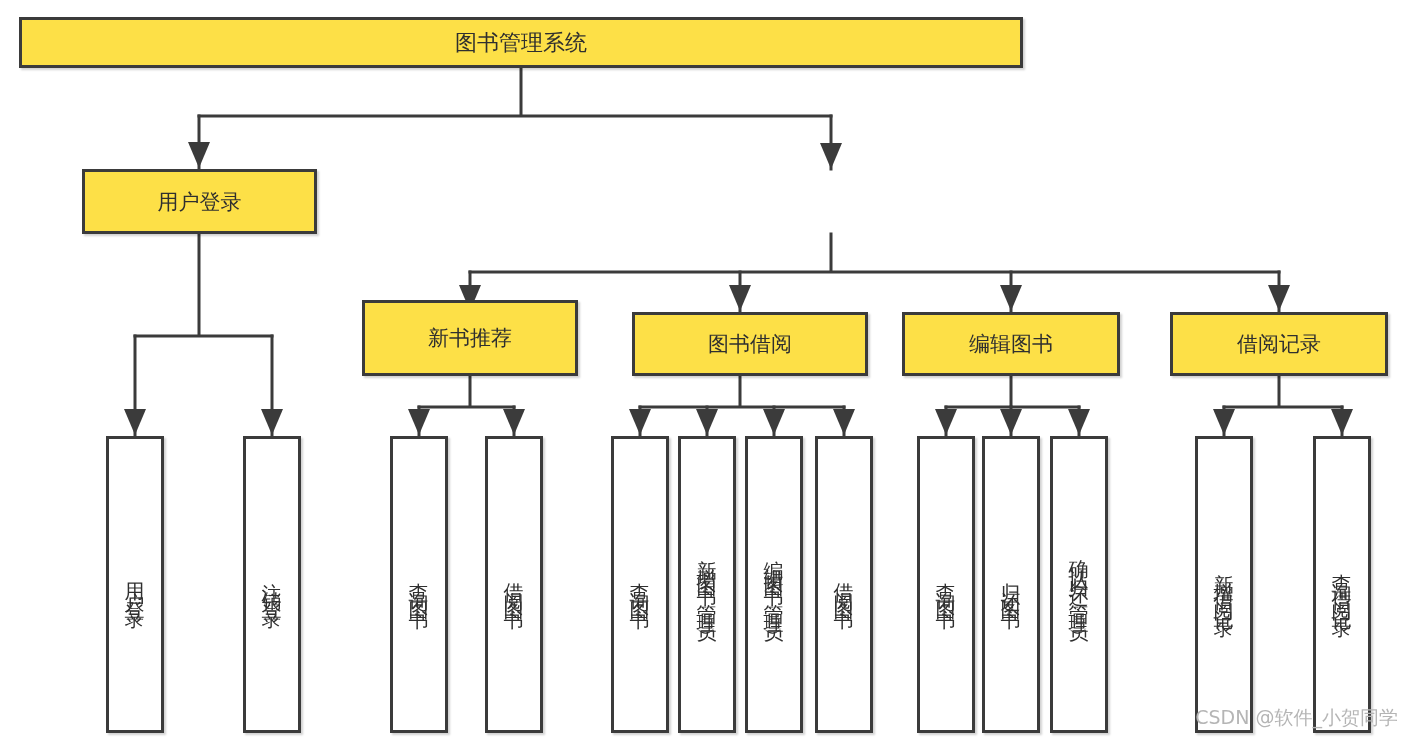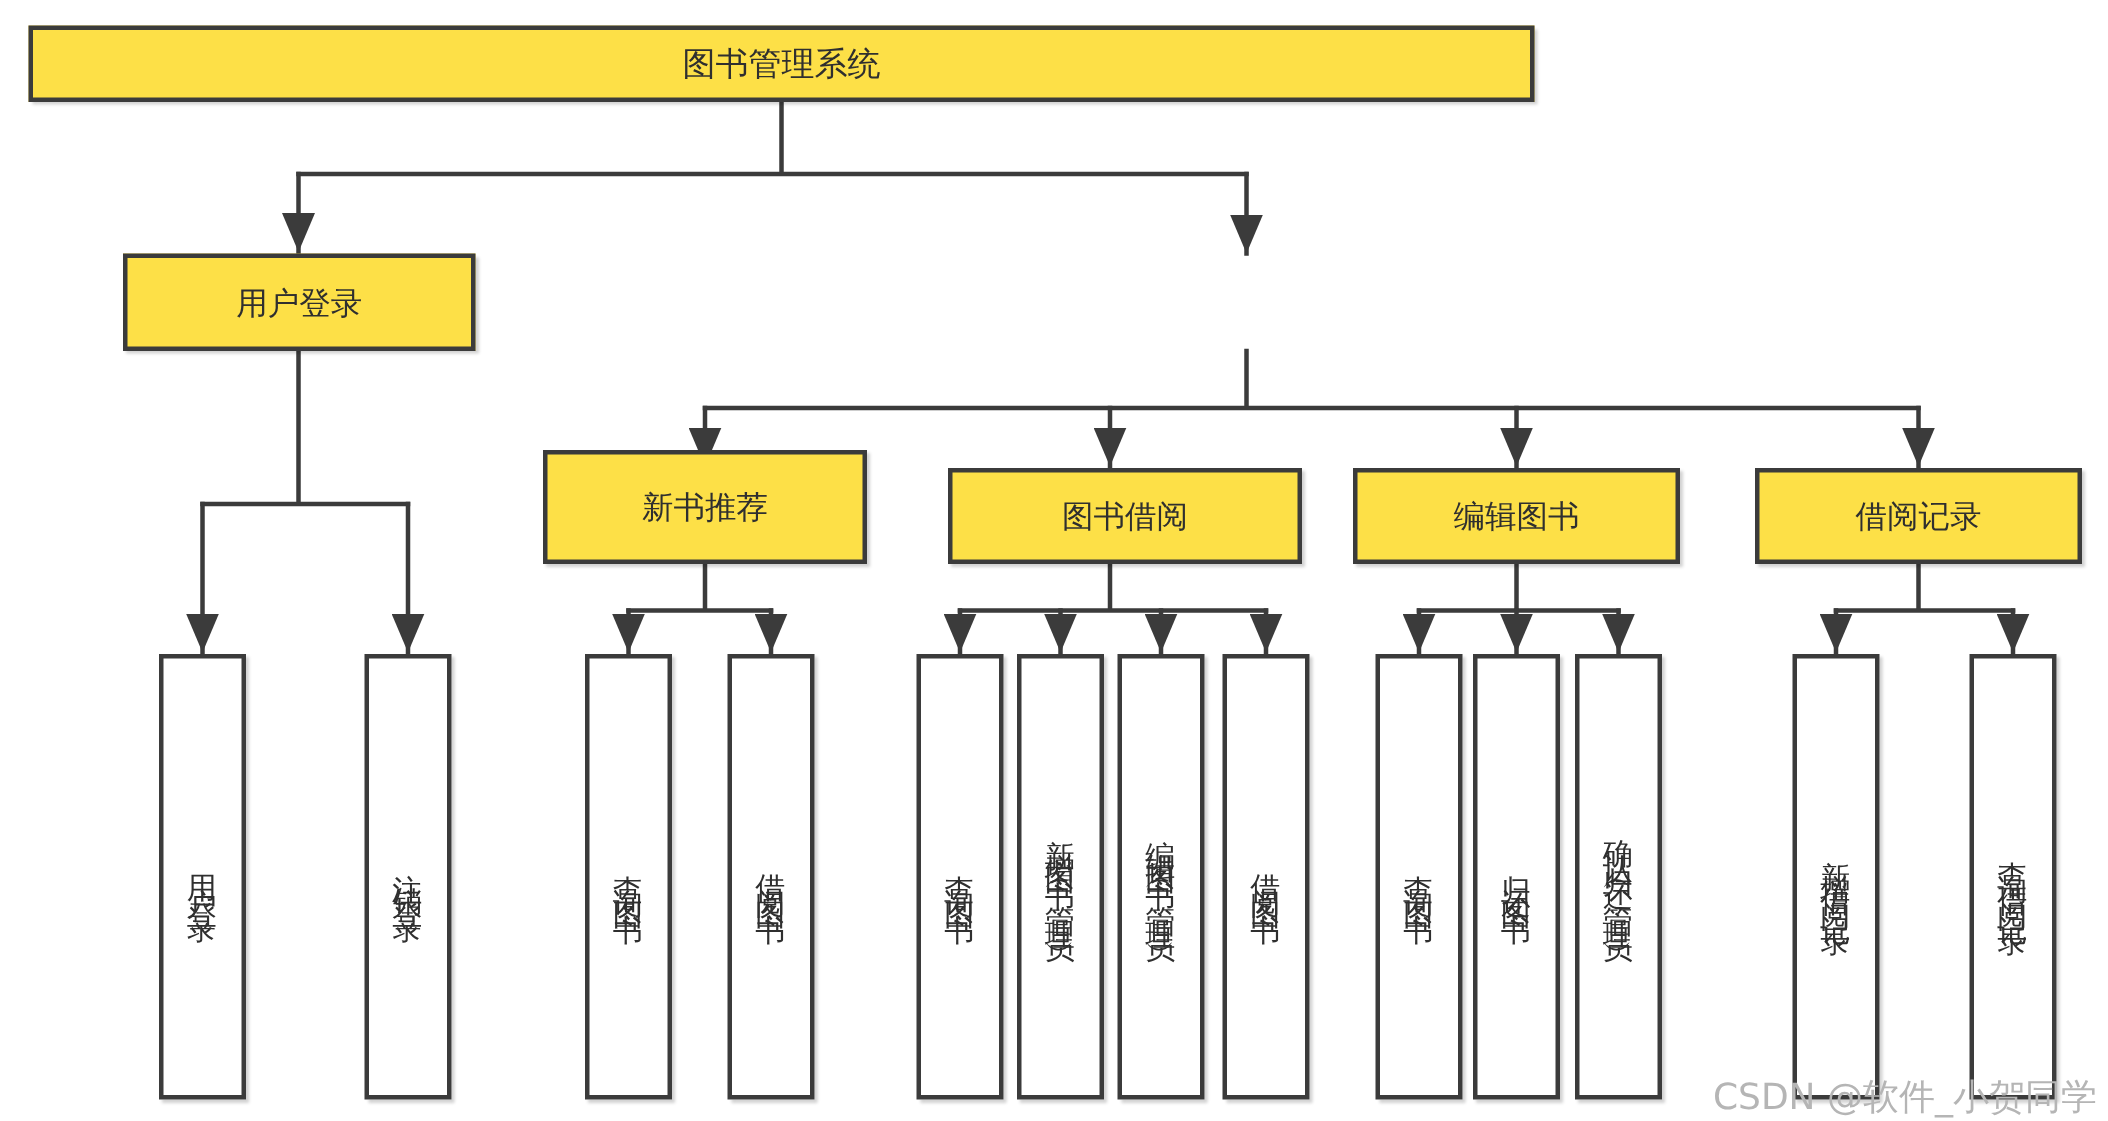--- a/index.html
+++ b/index.html
@@ -64,22 +64,22 @@
     text-orientation: mixed;
     font-size: 20px;
     line-height: 1;
     letter-spacing: 9px;
     color: var(--text, #2f2f2f);
     white-space: nowrap;
   }
   .watermark {
     position: absolute;
     right: 7px;
-    bottom: 0;
-    font-size: 24px;
+    bottom: 16px;
+    font-size: 19px;
     color: var(--wm, #b5b5b5);
     z-index: 2;
     white-space: nowrap;
   }
 </style>
 </head>
 <body>
 
 <div id="stage">
 

